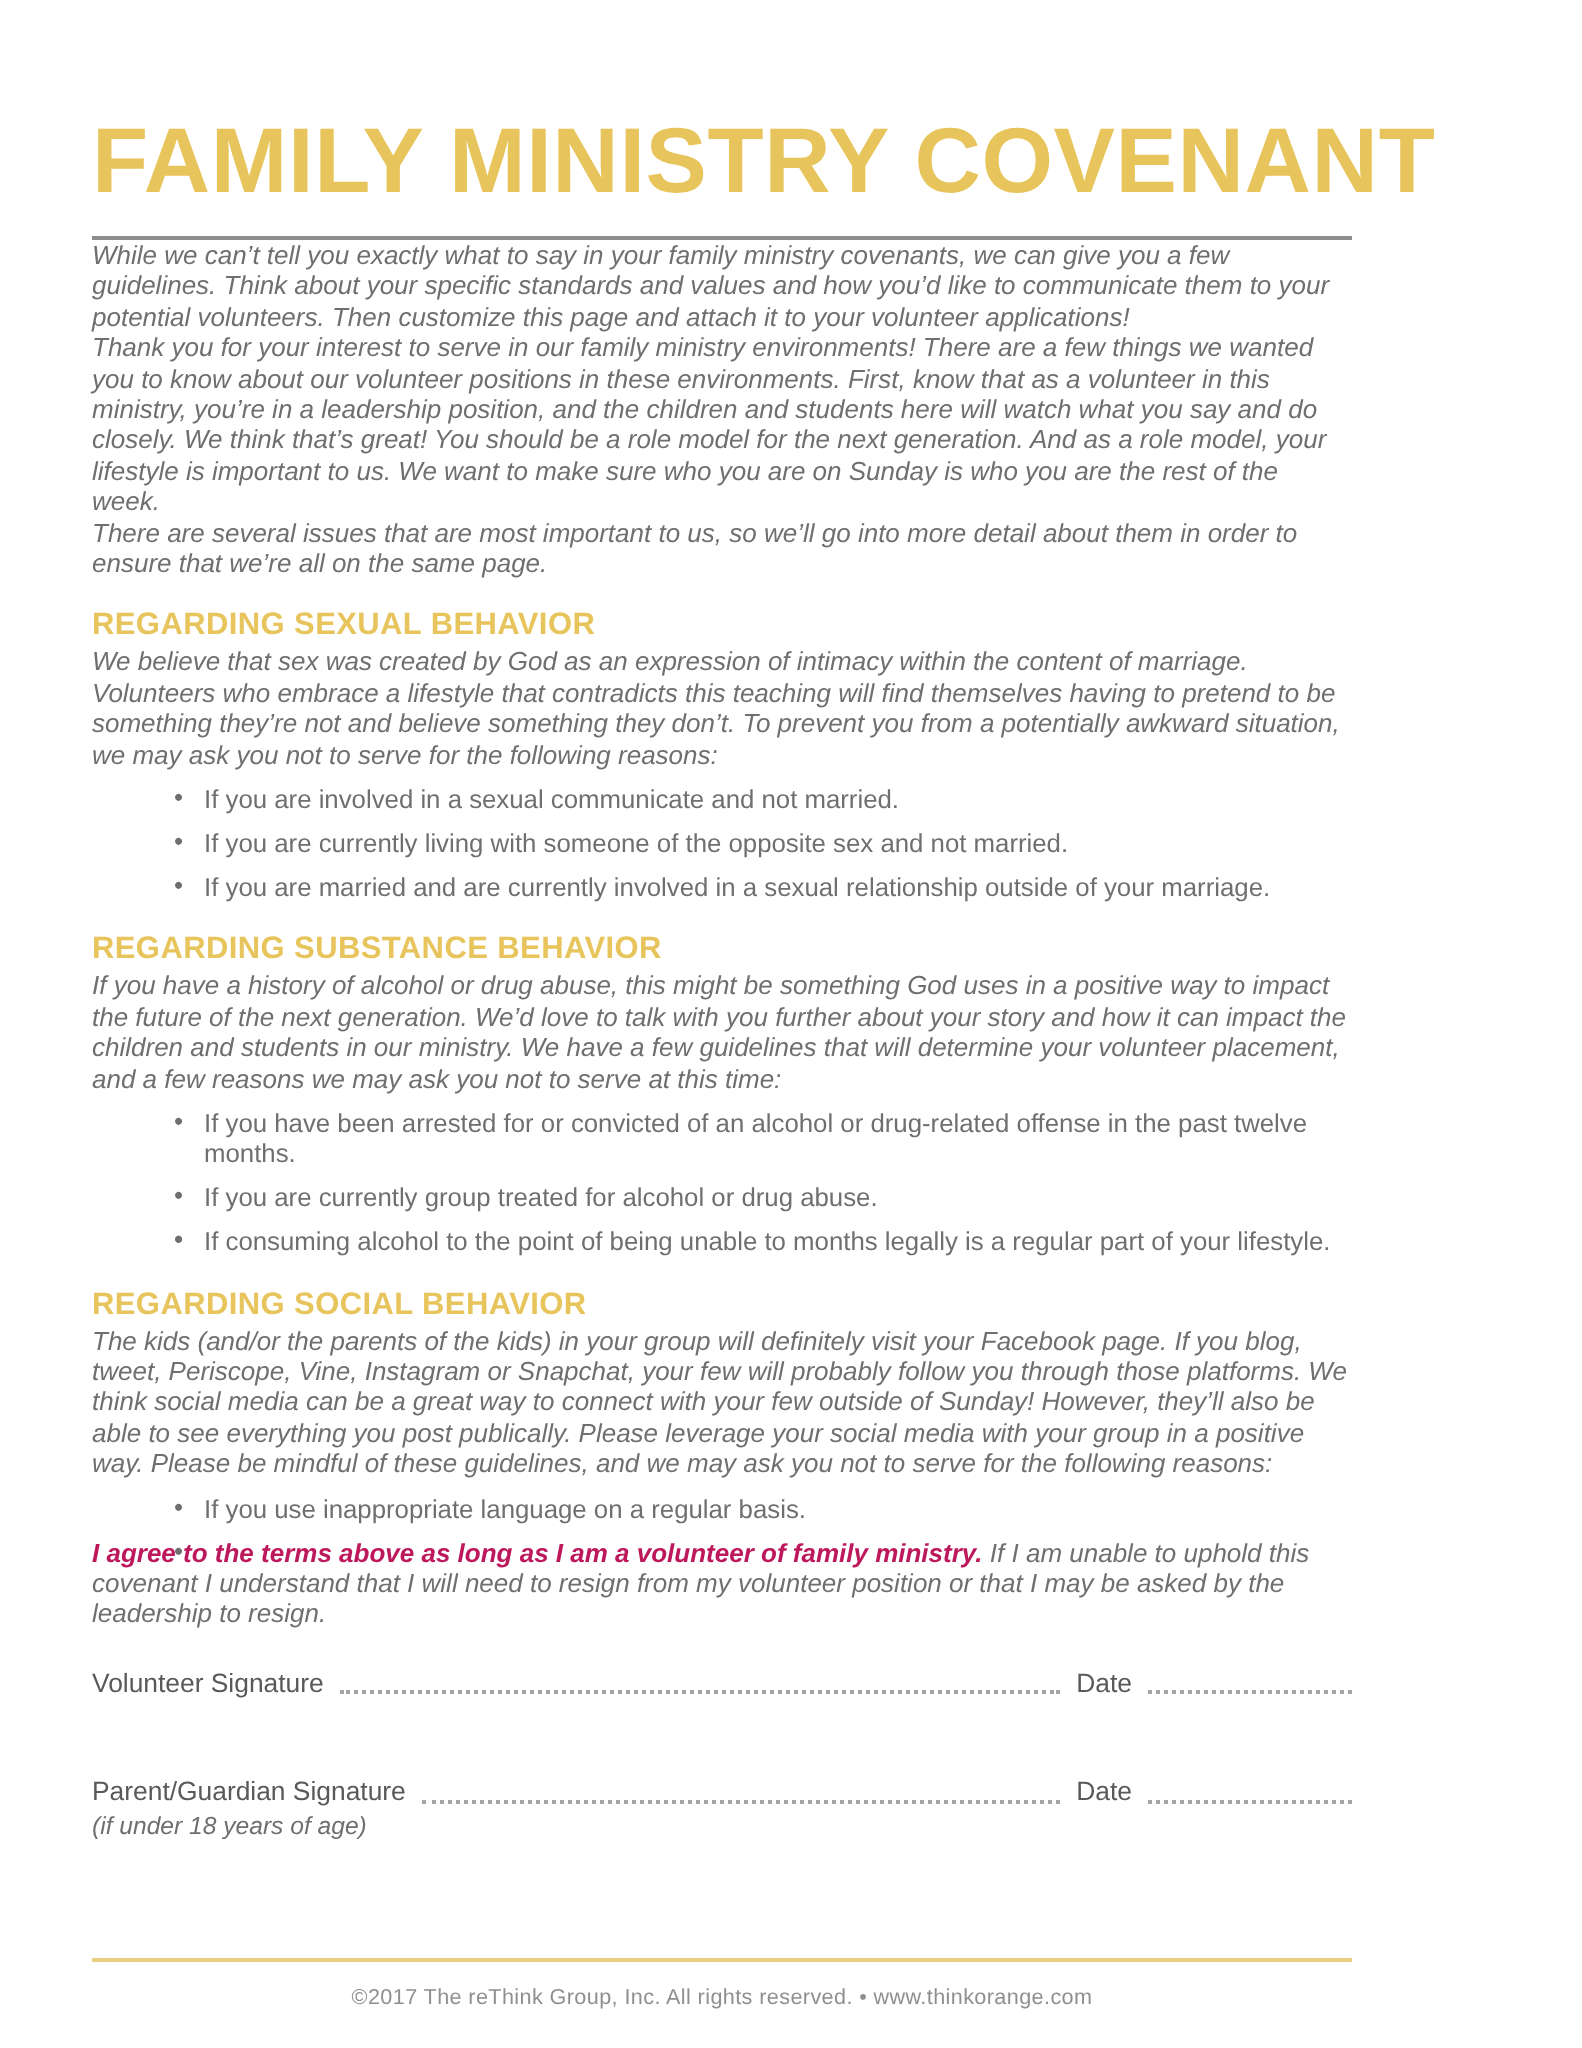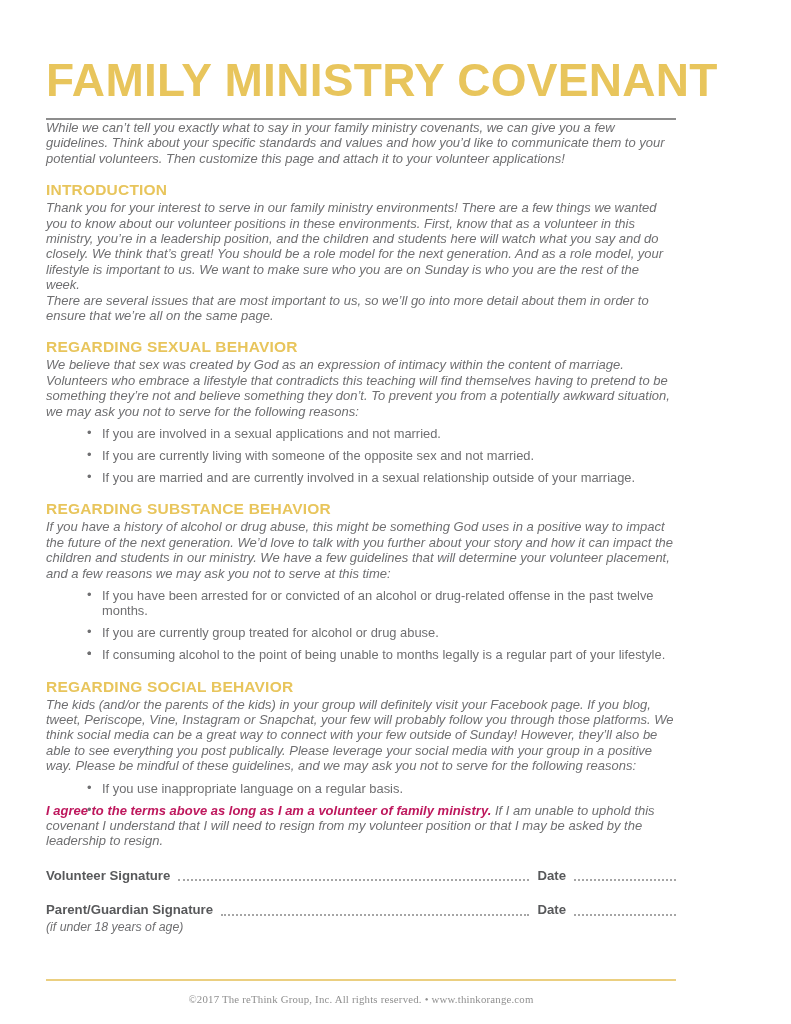--- a/index.html
+++ b/index.html
@@ -41,67 +41,66 @@
     color: #6F6F71;
   }
   ul.bullets li .dot {
     position: absolute; left: 41px; top: -1px;
     font-size: 13px; color: #6F6F71;
   }
   .agreement { margin-top: 26px; }
   .agreement strong { color: #be185d; }
   .sig-row { display: flex; align-items: flex-end; }
   .sig-row-1 { margin-top: 20px; }
-  .sig-row-2 { margin-top: 20px; }
+  .sig-row-2 { margin-top: 40px; }
   .sig-label {
-    font-weight: bold; font-size: 13.2px; color: #58595B;
+    font-weight: normal; font-size: 13.2px; color: #58595B;
     line-height: 1.1; white-space: nowrap;
   }
   .sig-leader {
     flex: 1;
     border-bottom: 2px dotted #A6A6A6;
     margin: 0 8px 2px 8px;
   }
   .date-leader {
     flex: none; width: 102px;
     border-bottom: 2px dotted #A6A6A6;
     margin: 0 0 2px 8px;
   }
   .sig-note {
     font-size: 12.3px; font-style: italic;
     color: #6F6F71; margin-top: 2px; line-height: 1.2;
   }
   .footer { position: absolute; left: 46px; right: 46px; bottom: 19px; }
   .footer-rule { height: 2px; background: #EBCF80; }
   .footer-text {
     text-align: center; font-size: 10.8px;
-    color: #8F8F8F; margin-top: 12px; letter-spacing: 0.2px; font-family: Liberation Serif, serif;
+    color: #8F8F8F; margin-top: 12px; letter-spacing: 0.2px;
   }
 </style>
 </head>
 <body>
 
 <div class="page">
 
   <h1 class="doc-title">FAMILY MINISTRY COVENANT</h1>
   <div class="title-rule"></div>
 
   <p class="body lead">While we can’t tell you exactly what to say in your family ministry covenants, we can give you a few guidelines. Think about your specific standards and values and how you’d like to communicate them to your potential volunteers. Then customize this page and attach it to your volunteer applications!</p>
 
   <div>
-    <h2 class="section-heading">INTRODUCTION</h2>
     <p class="body">Thank you for your interest to serve in our family ministry environments! There are a few things we wanted you to know about our volunteer positions in these environments. First, know that as a volunteer in this ministry, you’re in a leadership position, and the children and students here will watch what you say and do closely. We think that’s great! You should be a role model for the next generation. And as a role model, your lifestyle is important to us. We want to make sure who you are on Sunday is who you are the rest of the week.</p>
     <p class="body para-gap">There are several issues that are most important to us, so we’ll go into more detail about them in order to ensure that we’re all on the same page.</p>
   </div>
 
   <div>
     <h2 class="section-heading">REGARDING SEXUAL BEHAVIOR</h2>
     <p class="body">We believe that sex was created by God as an expression of intimacy within the content of marriage. Volunteers who embrace a lifestyle that contradicts this teaching will find themselves having to pretend to be something they’re not and believe something they don’t. To prevent you from a potentially awkward situation, we may ask you not to serve for the following reasons:</p>
     <ul class="bullets">
-      <li><span class="dot">•</span><span>If you are involved in a sexual applications and not married.</span></li>
+      <li><span class="dot">•</span><span>If you are involved in a sexual communicate and not married.</span></li>
       <li><span class="dot">•</span><span>If you are currently living with someone of the opposite sex and not married.</span></li>
       <li><span class="dot">•</span><span>If you are married and are currently involved in a sexual relationship outside of your marriage.</span></li>
     </ul>
   </div>
 
   <div>
     <h2 class="section-heading">REGARDING SUBSTANCE BEHAVIOR</h2>
     <p class="body">If you have a history of alcohol or drug abuse, this might be something God uses in a positive way to impact the future of the next generation. We’d love to talk with you further about your story and how it can impact the children and students in our ministry. We have a few guidelines that will determine your volunteer placement, and a few reasons we may ask you not to serve at this time:</p>
     <ul class="bullets">
       <li><span class="dot">•</span><span>If you have been arrested for or convicted of an alcohol or drug-related offense in the past twelve months.</span></li>

